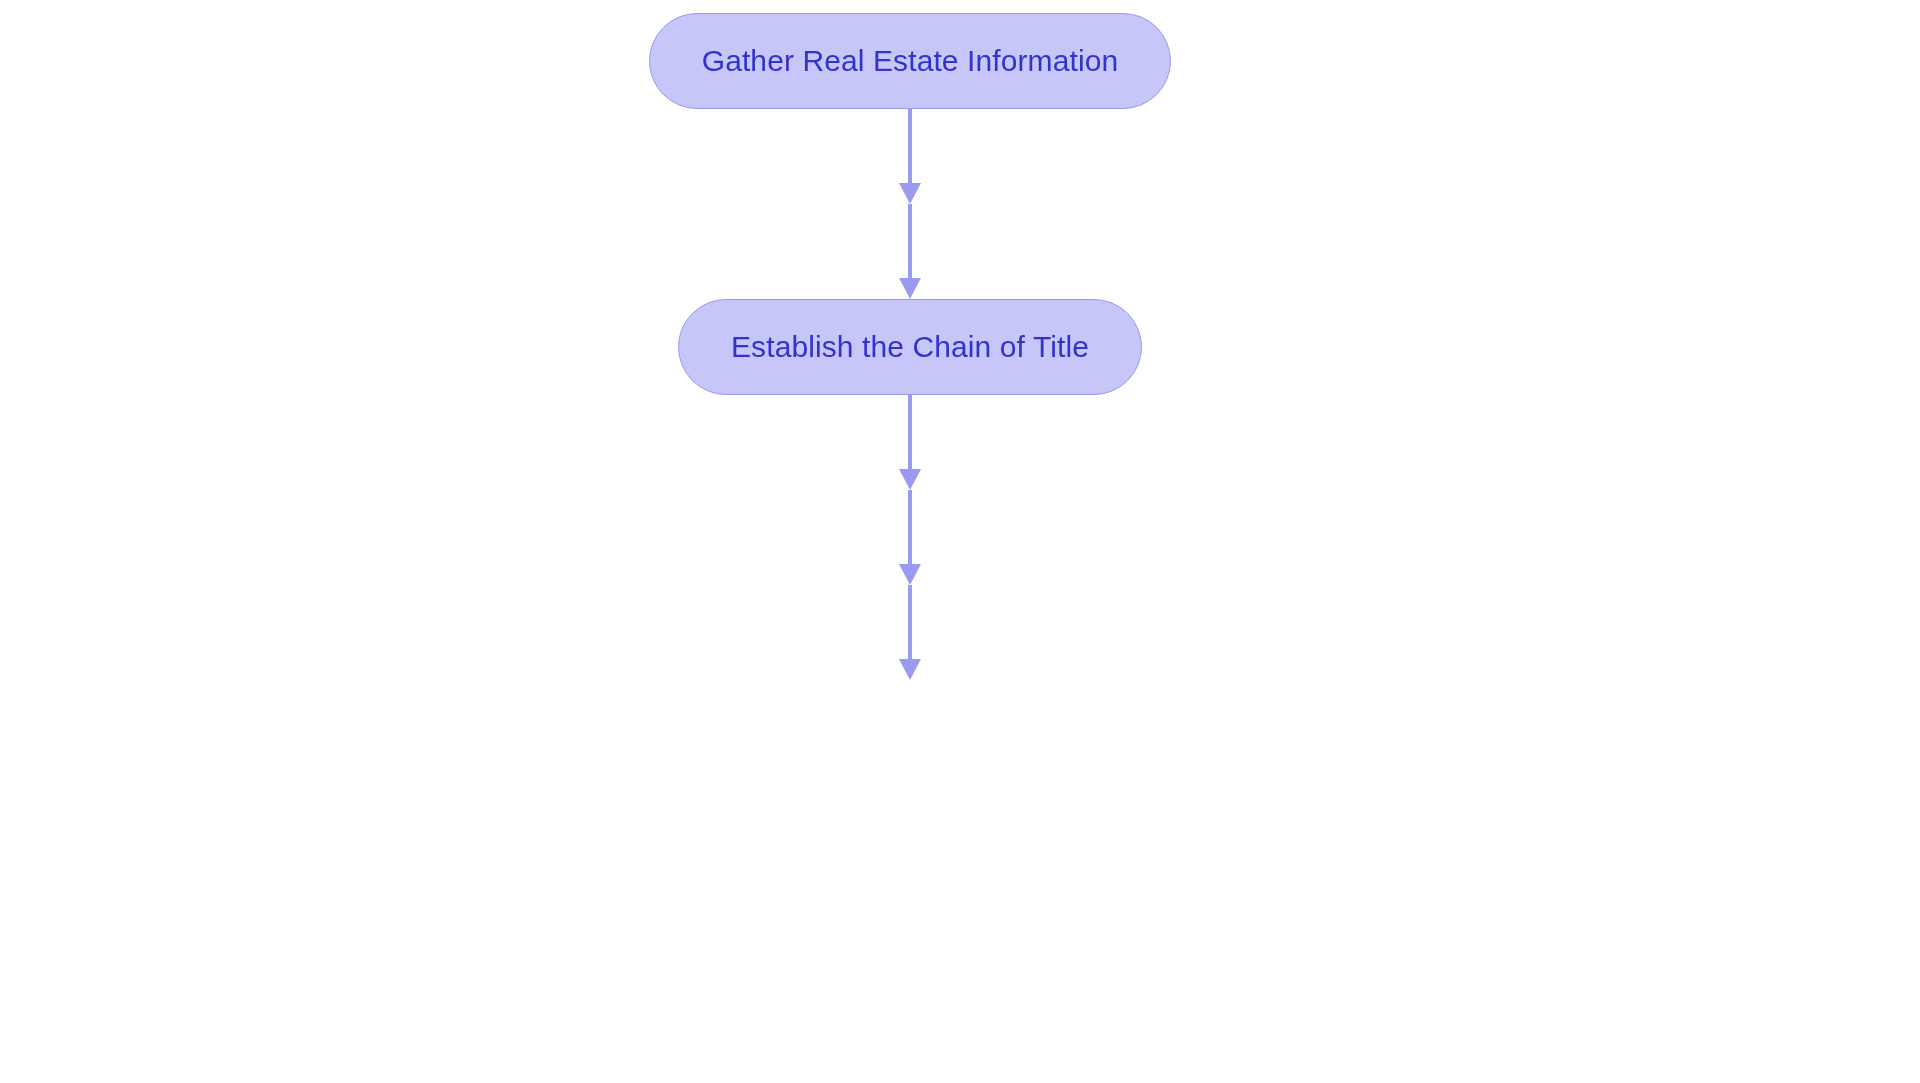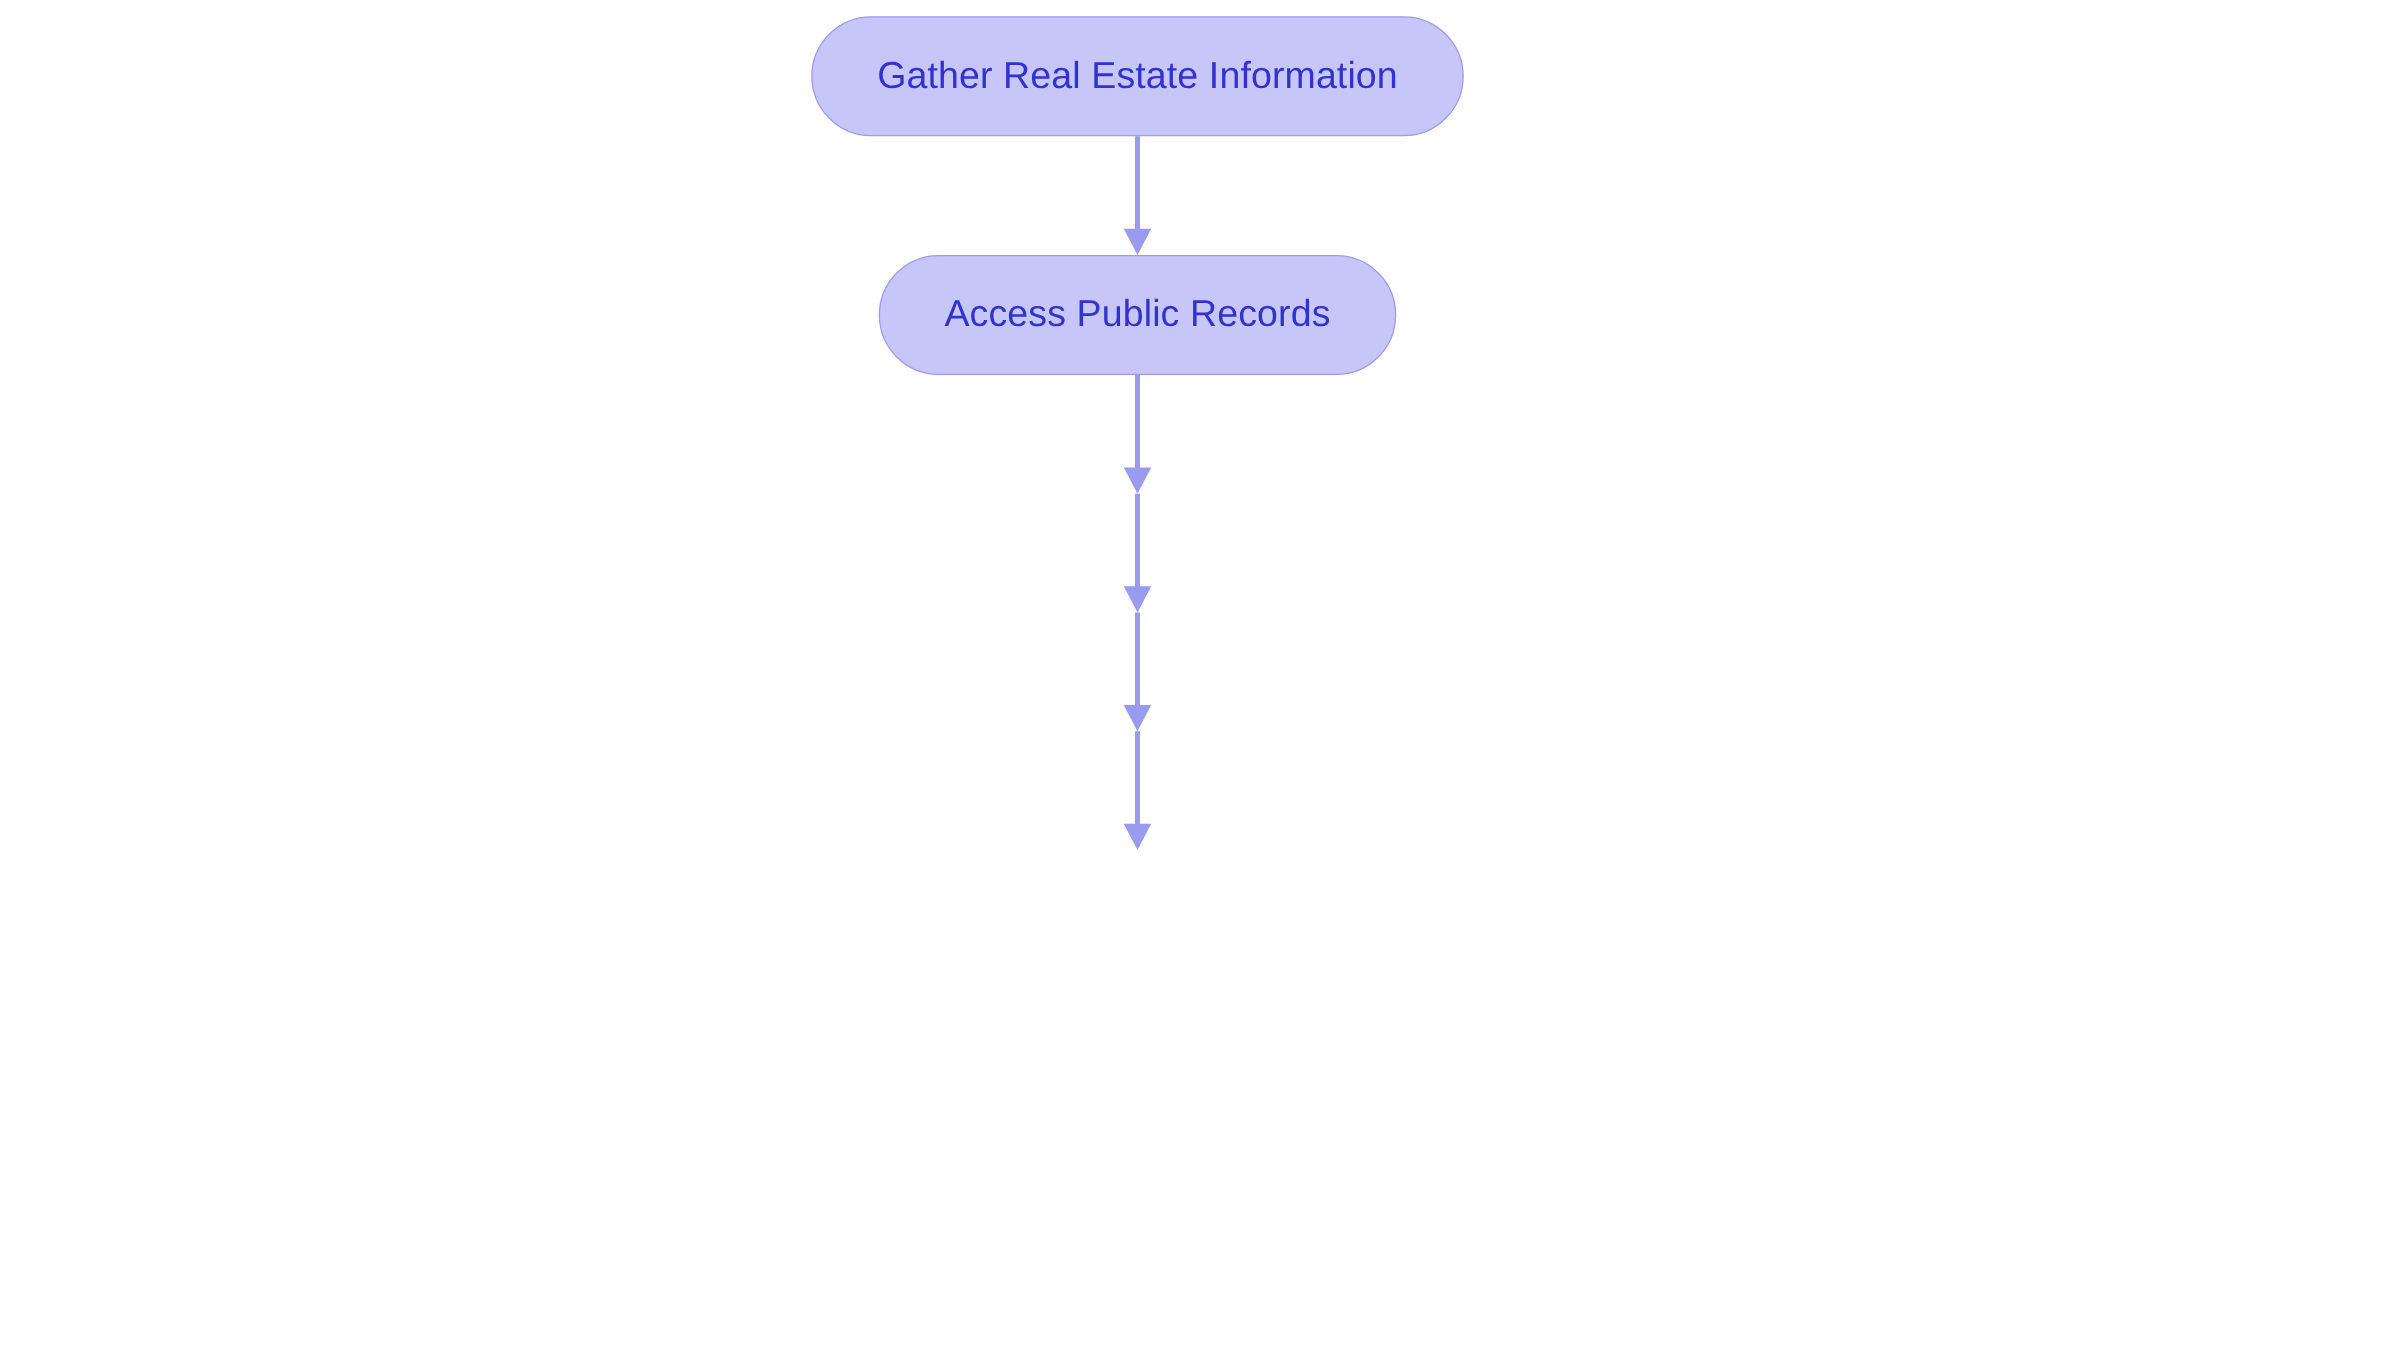--- a/index.html
+++ b/index.html
@@ -77,29 +77,29 @@
 
   <div class="node">
     <span>Gather Real Estate Information</span>
   </div>
 
   <div class="connector">
     <div class="stem"></div>
     <div class="head"></div>
   </div>
 
-  <div class="node">
-    <span>Access Public Records</span>
-  </div>
 
   <div class="connector">
     <div class="stem"></div>
     <div class="head"></div>
   </div>
 
+  <div class="node">
+    <span>Establish the Chain of Title</span>
+  </div>
 
   <div class="connector">
     <div class="stem"></div>
     <div class="head"></div>
   </div>
 
 
   <div class="connector">
     <div class="stem"></div>
     <div class="head"></div>

